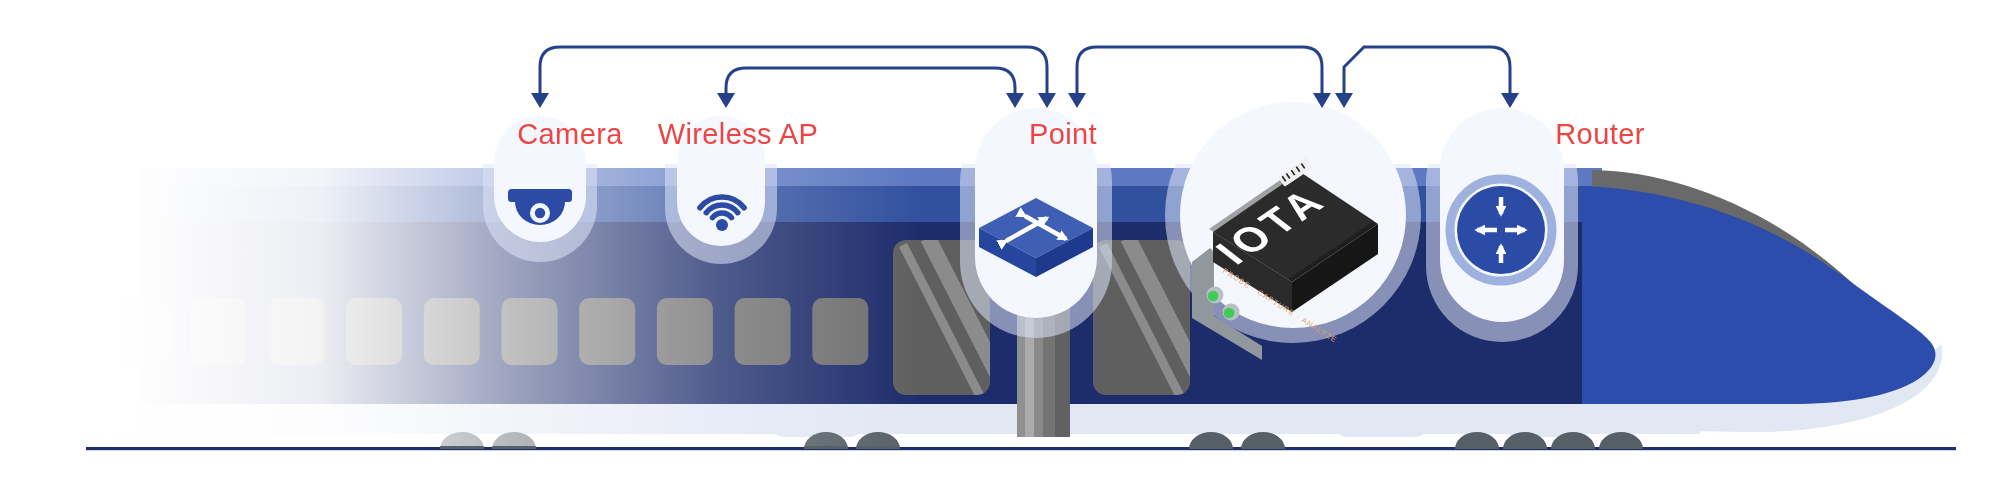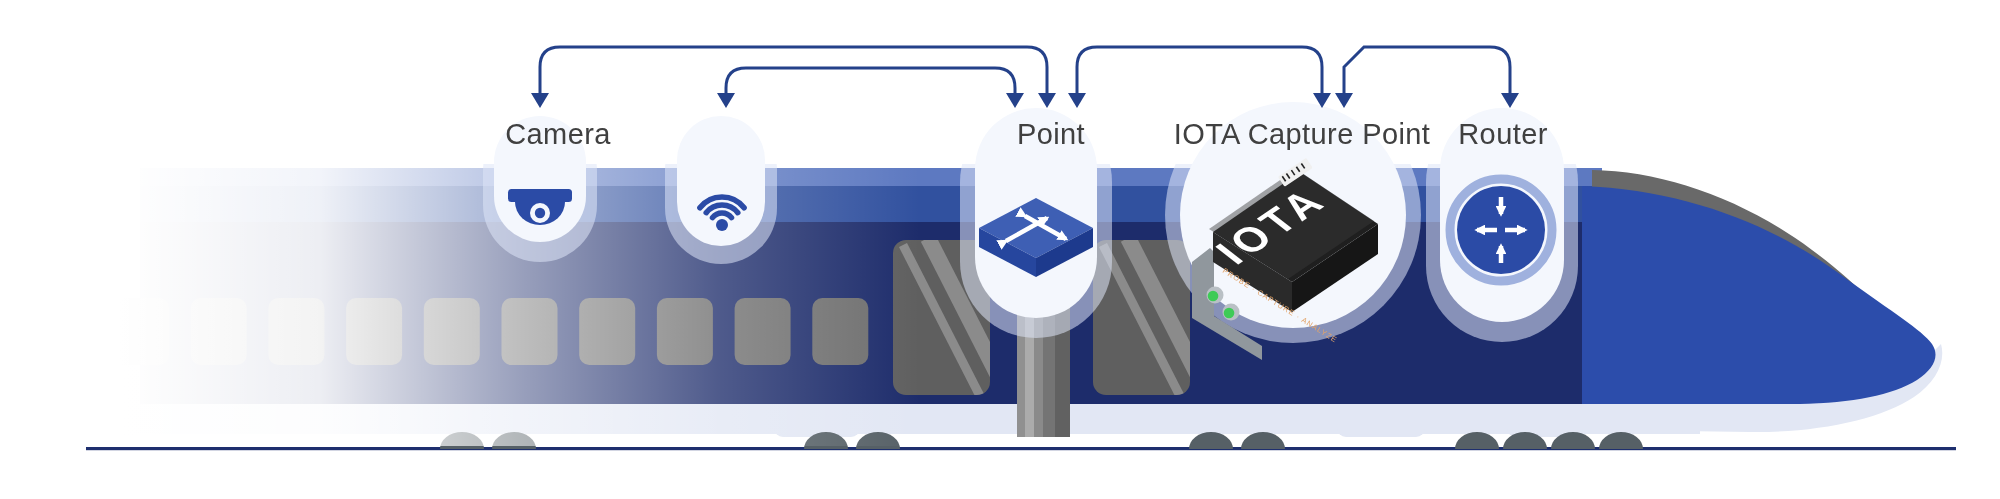--- a/index.html
+++ b/index.html
@@ -11,23 +11,24 @@
     font-family:"Liberation Sans", sans-serif;
   }
   #train-svg{position:absolute;left:0;top:0;}
   .node-label{
     position:absolute;
     top:120px;
     transform:translateX(-50%);
     font-size:29px;
     font-weight:500;
     letter-spacing:0.4px;
-    color:#404040;
+    color:#ef4444;
     white-space:nowrap;
     line-height:1;
+    margin-left:12px;
   }
 </style>
 </head>
 <body>
 
 <div id="stage">
 
   <svg id="train-svg" width="2000" height="499" viewBox="0 0 2000 499">
     <defs>
       <linearGradient id="fadeL" x1="120" x2="920" y1="0" y2="0" gradientUnits="userSpaceOnUse">
@@ -224,17 +225,17 @@
         <path d="M 1038 93 H 1056 L 1047 108 Z"></path>
         <path d="M 1068 93 H 1086 L 1077 108 Z"></path>
         <path d="M 1313 93 H 1331 L 1322 108 Z"></path>
         <path d="M 1335 93 H 1353 L 1344 108 Z"></path>
         <path d="M 1501 93 H 1519 L 1510 108 Z"></path>
       </g>
     </g>
   </svg>
 
   <div class="node-label" style="left:558px">Camera</div>
+  <div class="node-label" style="left:726px">Wireless AP</div>
   <div class="node-label" style="left:1051px">Point</div>
-  <div class="node-label" style="left:1302px">IOTA Capture Point</div>
-  <div class="node-label" style="left:1503px">Router</div>
+  <div class="node-label" style="left:1588px">Router</div>
 
 </div>
 
 </body></html>

